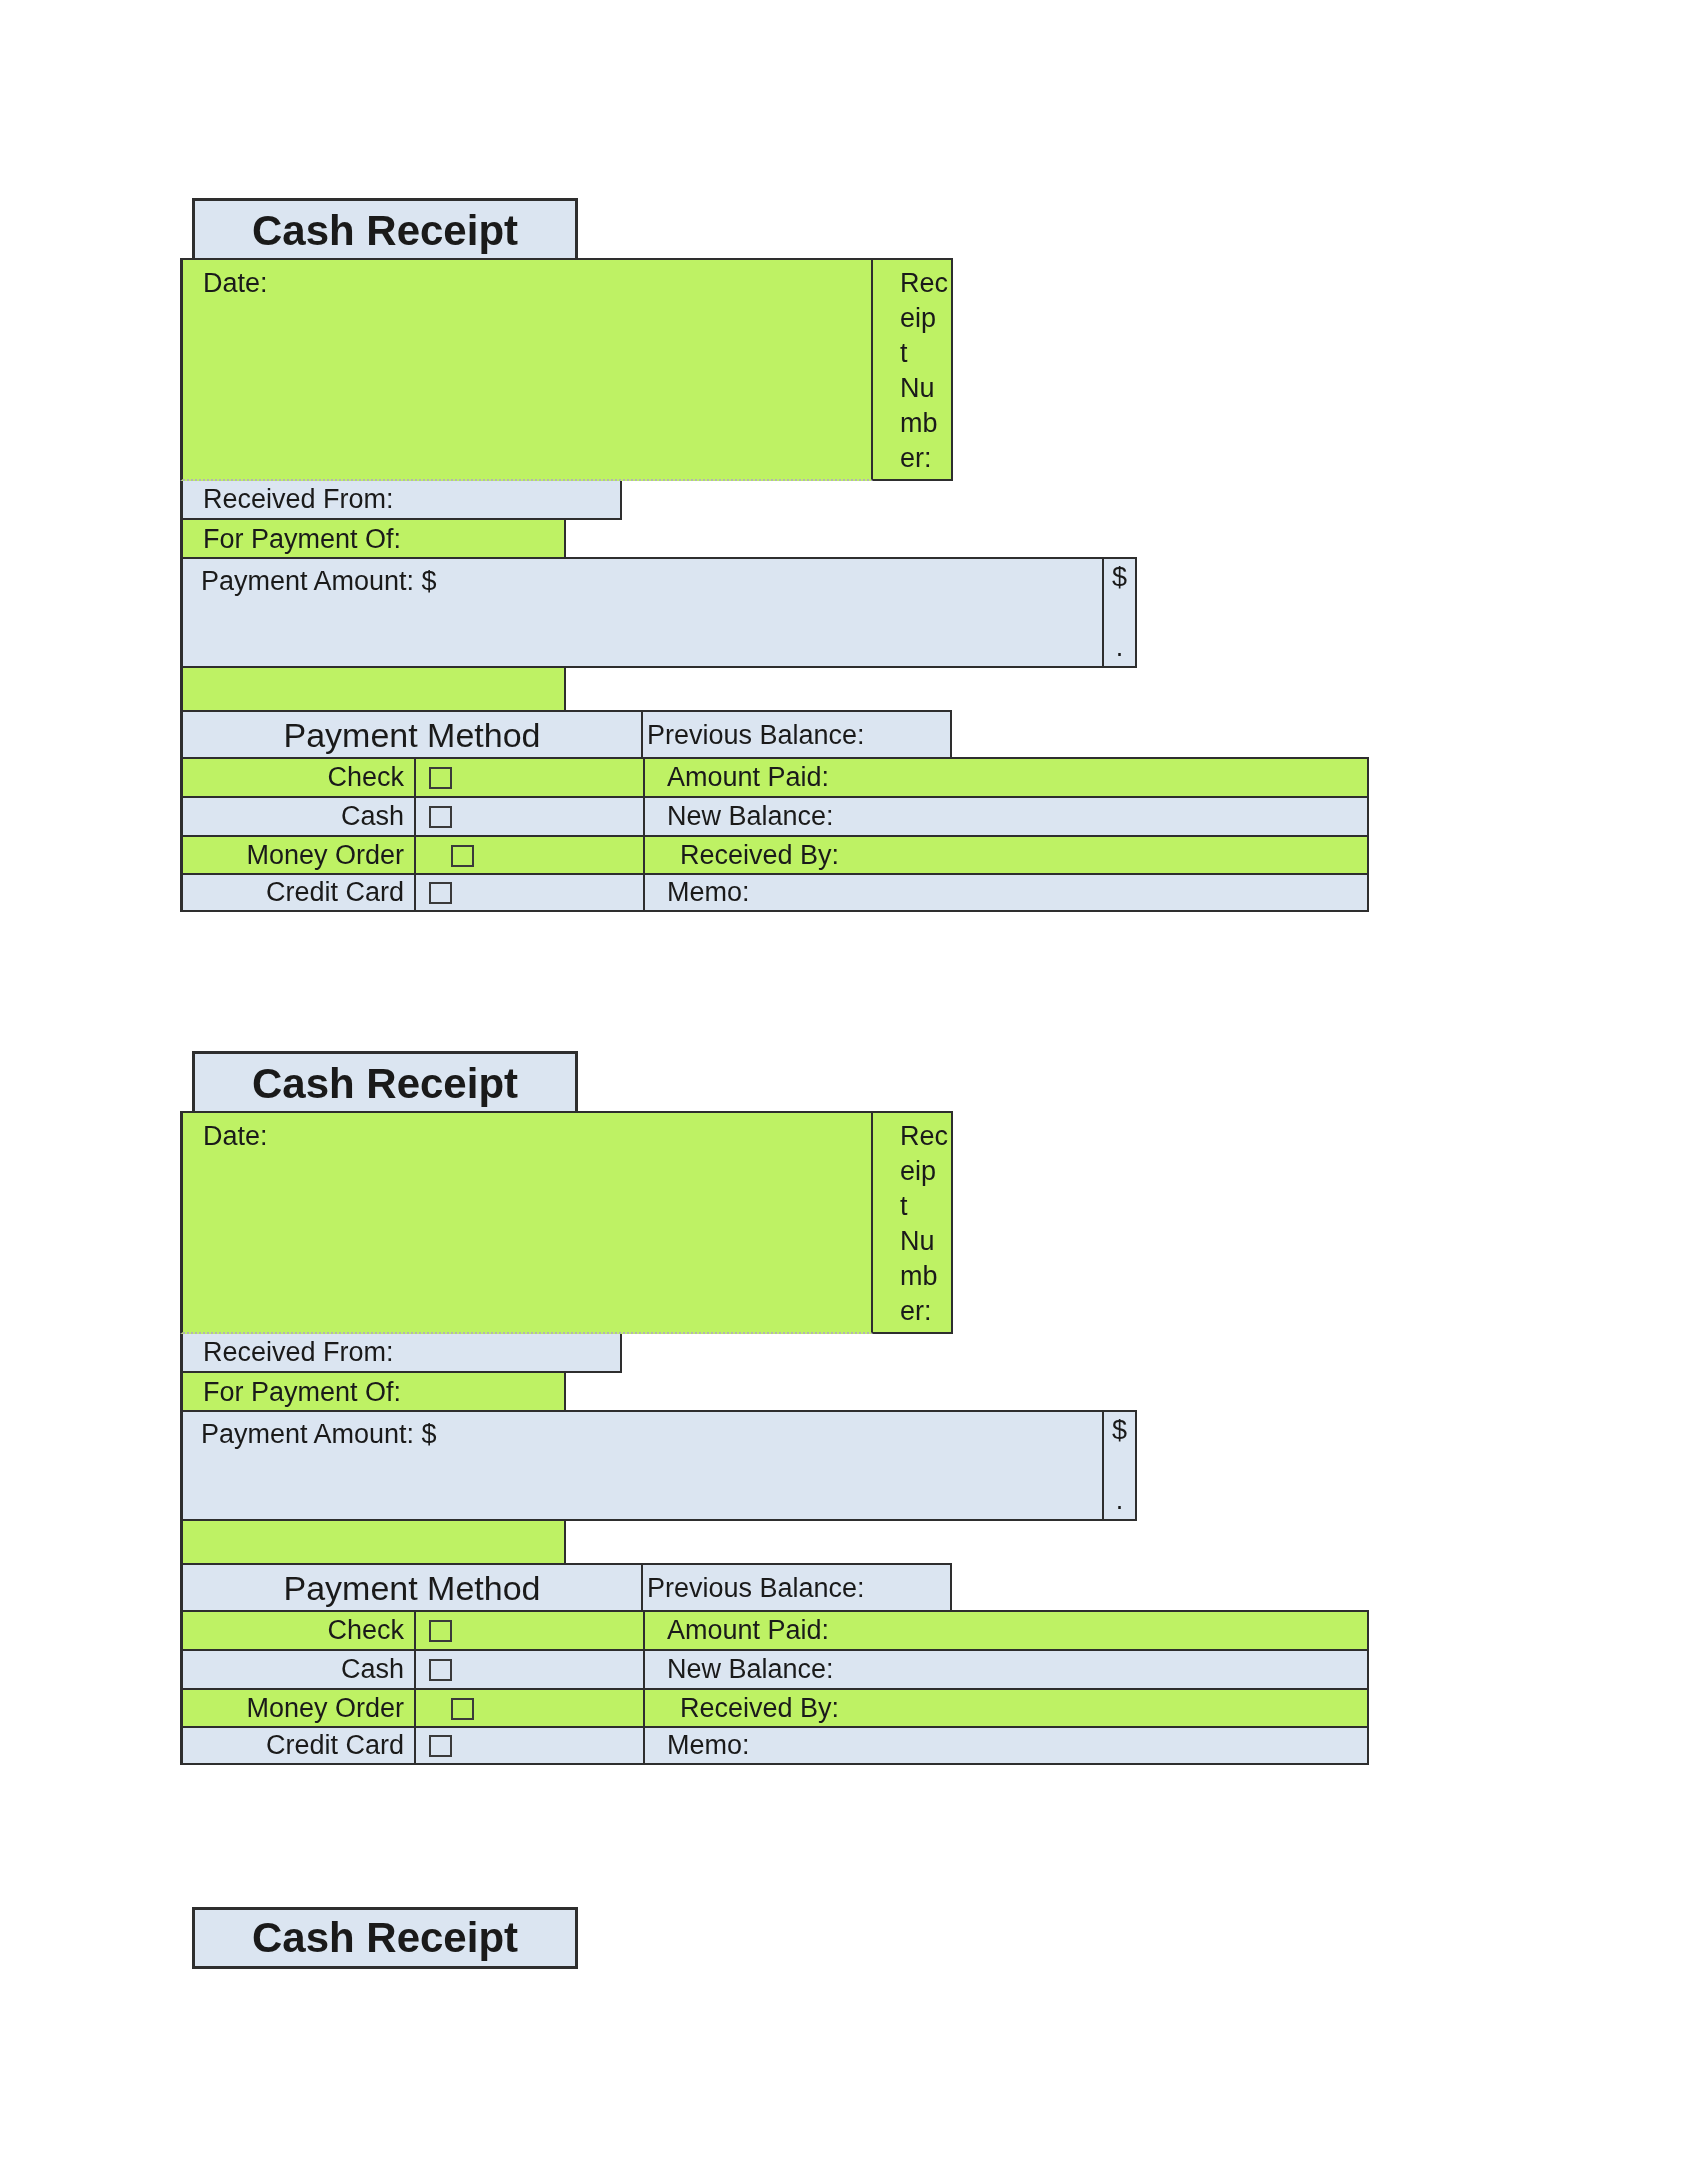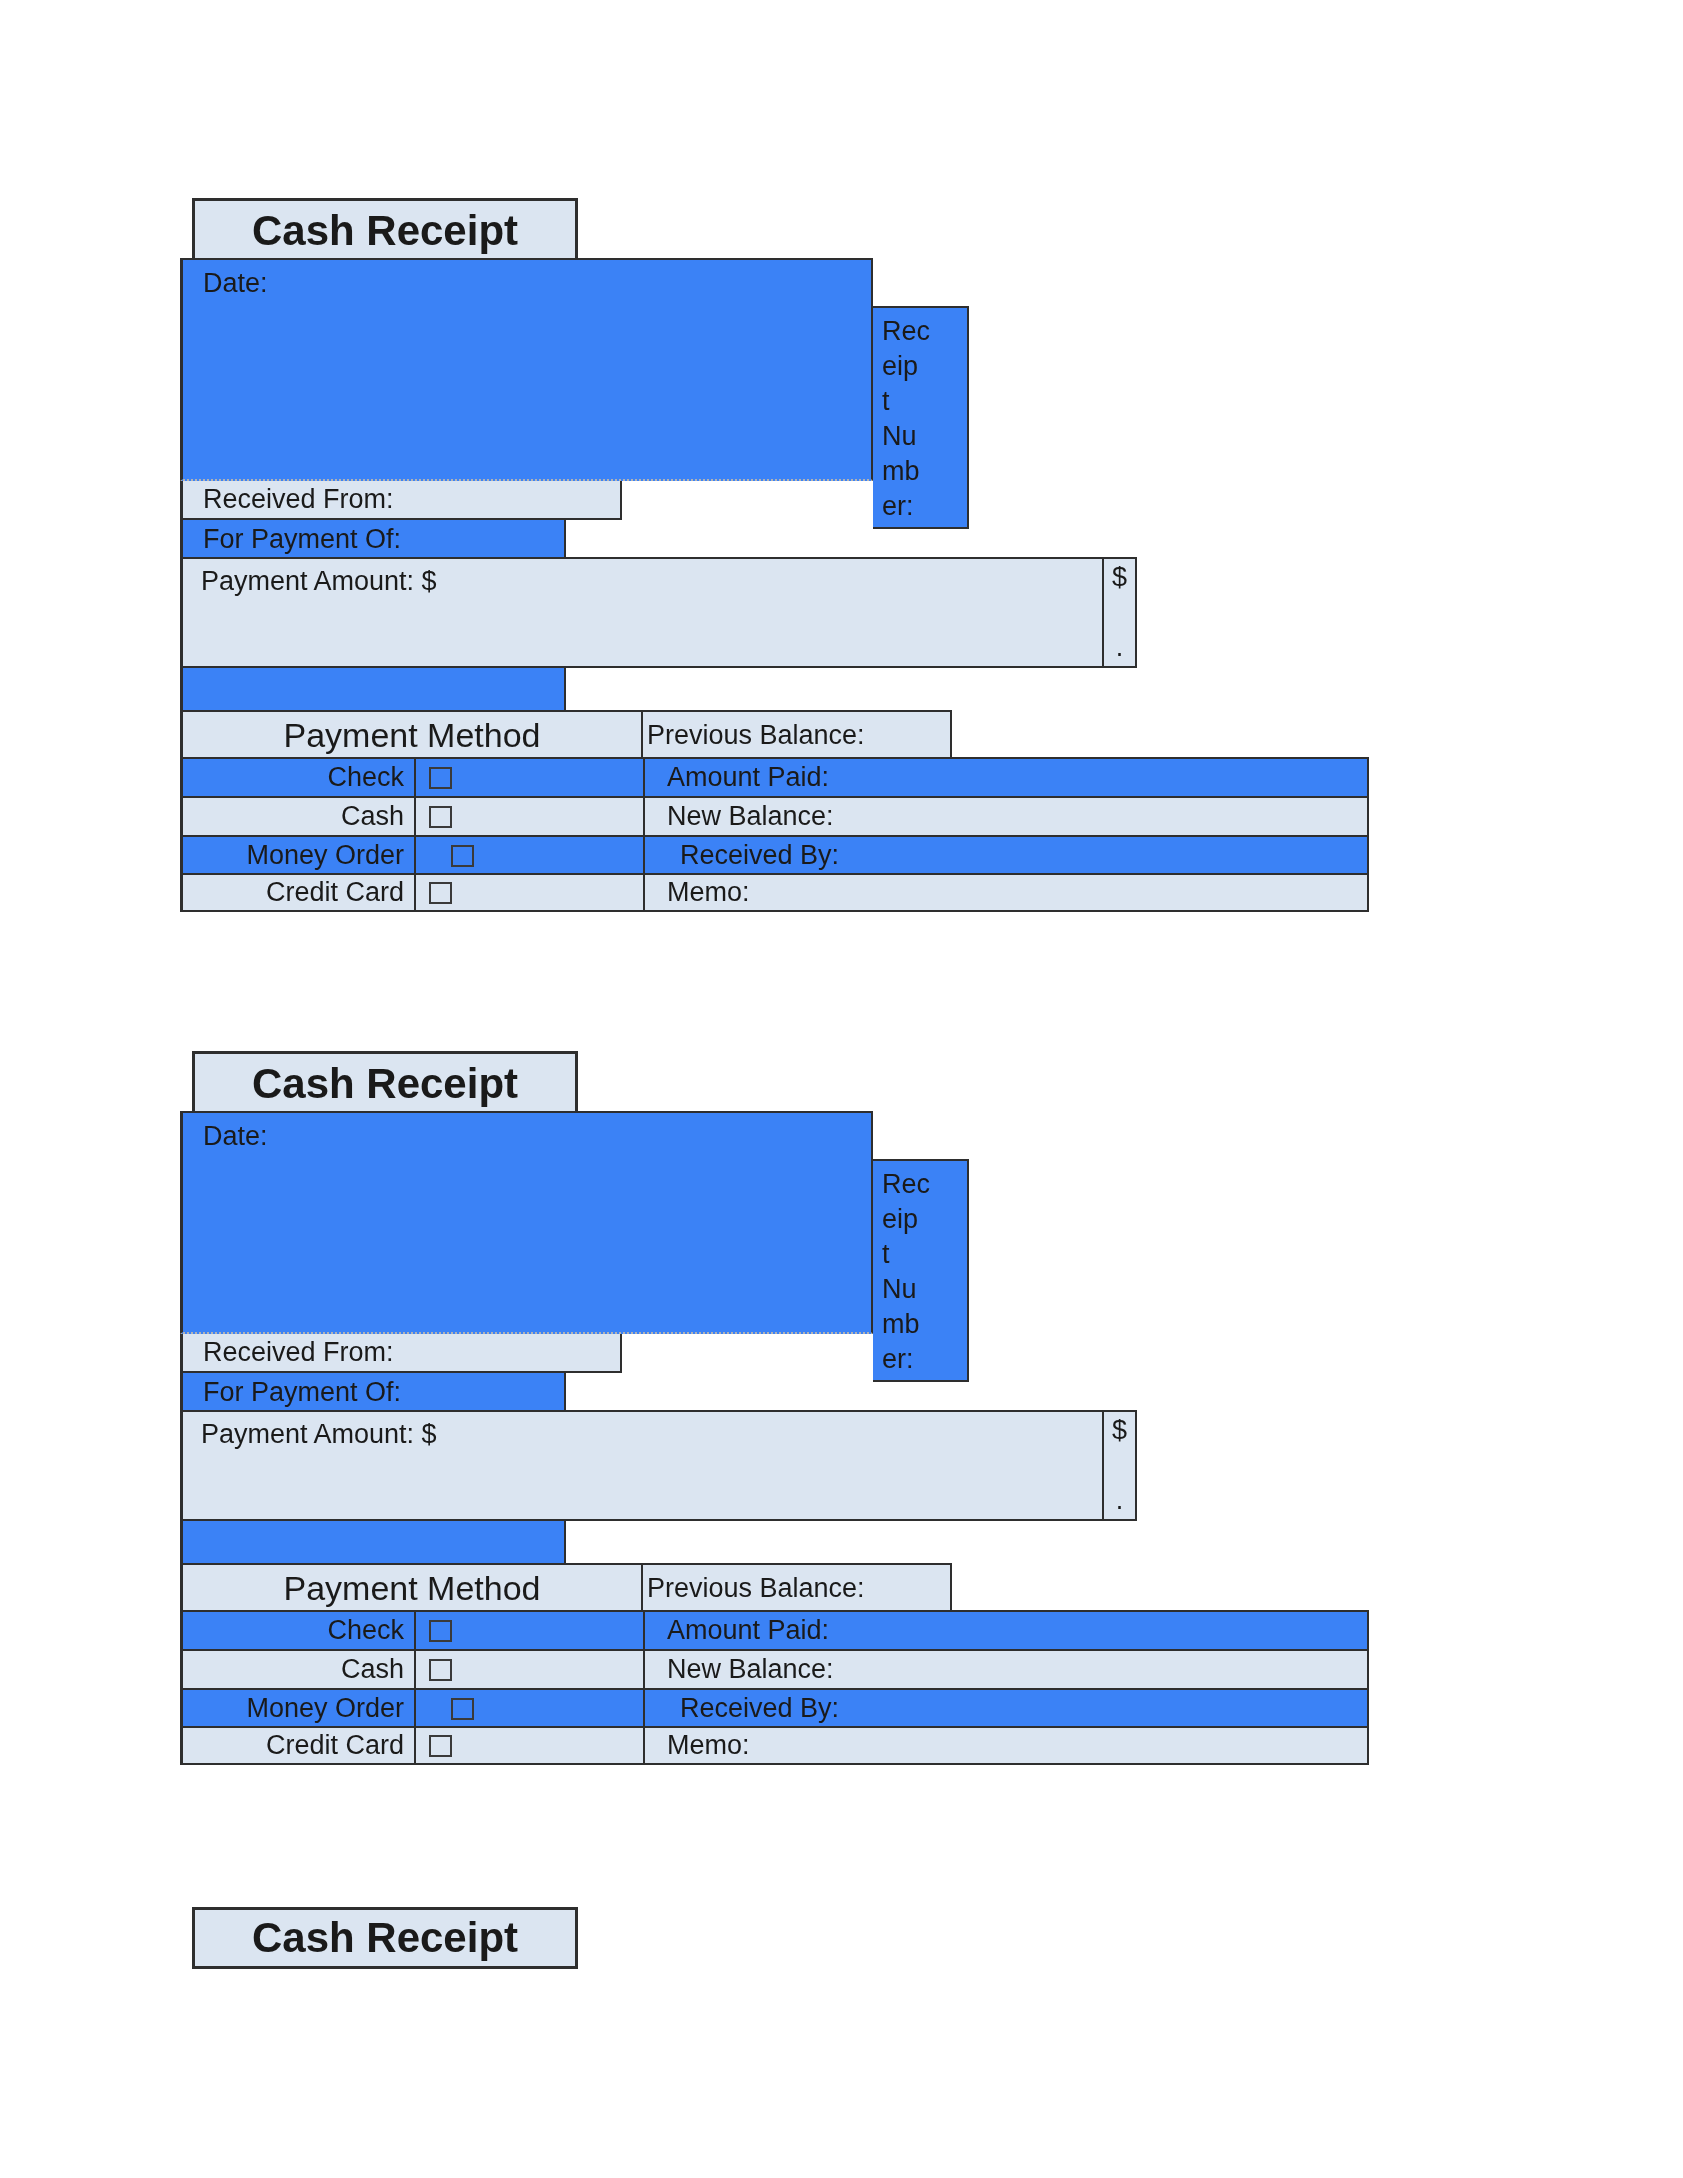--- a/index.html
+++ b/index.html
@@ -6,34 +6,34 @@
     --blue:#dbe5f1;
     --bd:#2e2e2e;
     --dot:#b3b3b3;
     --tx:#1a1a1a;
   }
   *{margin:0;padding:0;box-sizing:border-box;}
   html,body{background:#ffffff;}
   body{width:1683px;height:2178px;position:relative;overflow:hidden;
        font-family:"Liberation Sans","DejaVu Sans",sans-serif;color:var(--tx);}
   .receipt{position:absolute;left:180px;width:1193px;}
-  .cell{position:absolute;display:flex;align-items:center;font-size:27px;color:var(--tx);background:#3b82f6;}
+  .cell{position:absolute;display:flex;align-items:center;font-size:27px;color:var(--tx);background:#bef264;}
   .blue{background:var(--blue);}
 
   .hdr{position:absolute;left:0;top:0;width:386px;height:62px;background:var(--blue);
        border:3px solid var(--bd);display:flex;align-items:center;justify-content:center;margin-left:12px;}
   .hdr.open-bottom{border-bottom:none;}
   .hdr .t{font-size:42px;font-weight:bold;letter-spacing:0;}
 
   .c-date{top:60px;left:0;width:693px;height:223px;align-items:flex-start;
           border-top:2px solid var(--bd);border-left:3px solid var(--bd);border-right:2px solid var(--bd);
           border-bottom:2px dotted var(--dot);padding:8px 0 0 20px;}
-  .c-rn{top:60px;left:693px;width:96px;height:223px;display:block;
+  .c-rn{top:60px;left:693px;width:80px;height:223px;display:block;
         border-top:2px solid var(--bd);border-right:2px solid var(--bd);border-bottom:2px solid var(--bd);
-        padding:6px 0 0 9px;line-height:35px;margin-top:48px;}
+        padding:6px 0 0 27px;line-height:35px;}
   .c-rf{top:283px;left:0;width:442px;height:39px;
         border-left:3px solid var(--bd);border-right:2px solid var(--bd);border-bottom:2px solid var(--bd);
         padding-left:20px;}
   .c-fpo{top:322px;left:0;width:386px;height:38px;
          border-left:3px solid var(--bd);border-right:2px solid var(--bd);
          padding-left:20px;}
   .c-pa{top:359px;left:0;width:924px;height:111px;align-items:flex-start;
         border-top:2px solid var(--bd);border-left:3px solid var(--bd);border-right:2px solid var(--bd);
         border-bottom:2px solid var(--bd);padding:7px 0 0 18px;}
   .c-dol{top:359px;left:924px;width:33px;height:111px;flex-direction:column;justify-content:space-between;

